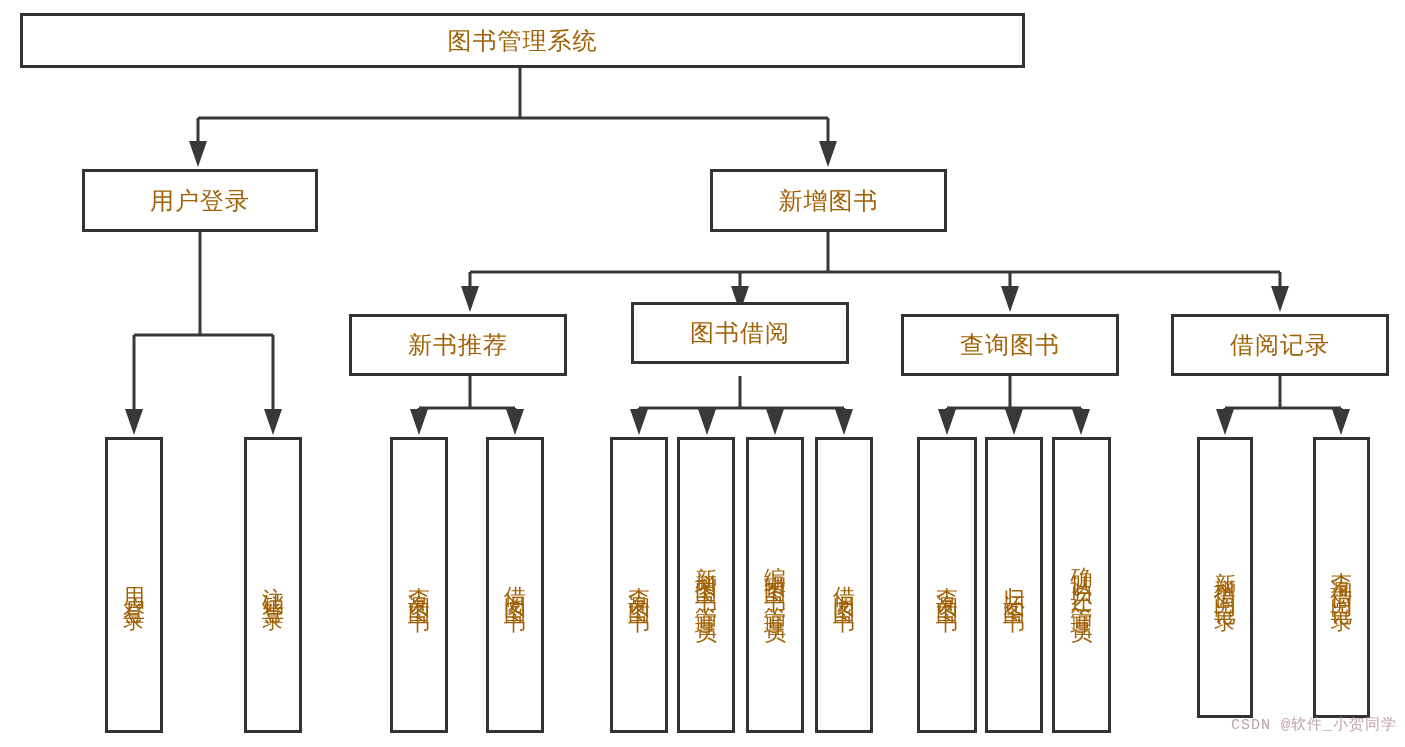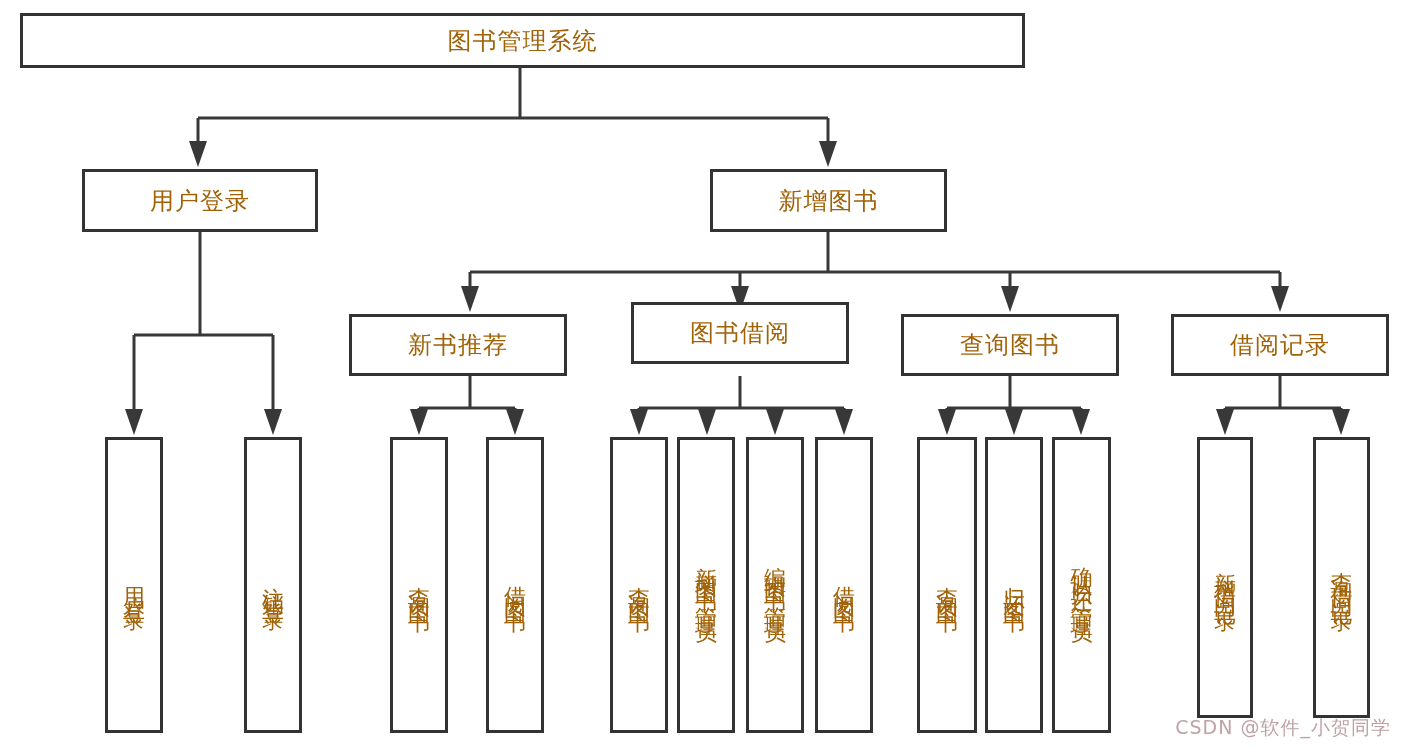--- a/index.html
+++ b/index.html
@@ -17,22 +17,22 @@
   .h{font-size:24px;letter-spacing:1px;white-space:nowrap;}
   .root{font-size:24px;}
   .v .vtext{
     writing-mode:vertical-rl;text-orientation:mixed;
     letter-spacing:8px;line-height:1;font-size:22px;
   }
   svg.connectors{position:absolute;left:0;top:0;pointer-events:none;}
   svg.connectors path{stroke:#383838;stroke-width:3;fill:none;}
   svg.connectors polygon{fill:#383838;stroke:none;}
   .watermark{
-    position:absolute;top:715px;right:14px;z-index:5;
-    font-size:19px;color:#bfa2a7;letter-spacing:1px;white-space:nowrap;
+    position:absolute;top:715px;right:8px;z-index:5;
+    font-size:15px;color:#bfa2a7;letter-spacing:1px;white-space:nowrap;font-family:Liberation Mono, monospace;
   }
 </style>
 </head>
 <body>
 
 <svg class="connectors" width="1405" height="747" viewBox="0 0 1405 747">
 
   <path d="M520 65 V118 M198 118 H828 M198 118 V144 M828 118 V144"></path>
   <polygon points="189,141 207,141 198,167"></polygon>
   <polygon points="819,141 837,141 828,167"></polygon>

